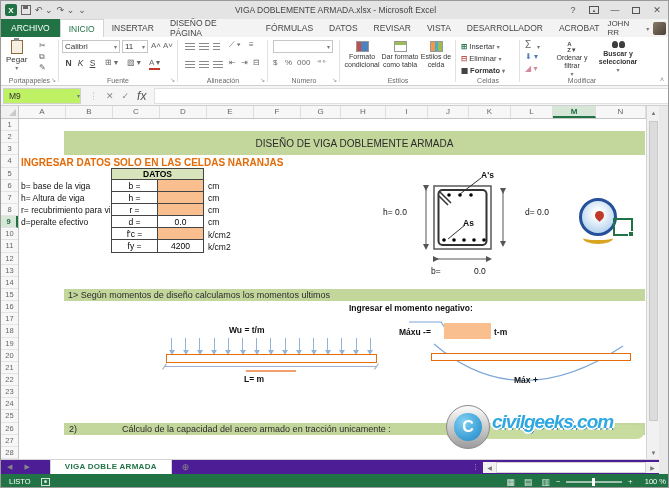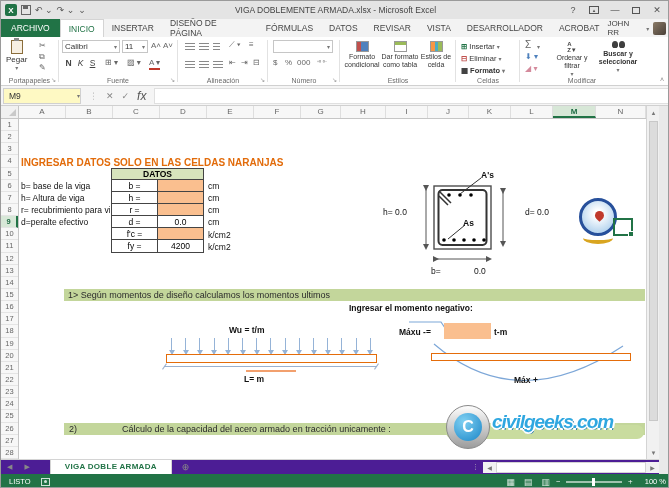--- a/index.html
+++ b/index.html
@@ -47,21 +47,21 @@
   .styleicon { width:13px; height:11px; border:1px solid #999; margin-bottom:1px; }
   .cellrow { display:flex; align-items:center; gap:2px; font-size:7.5px; color:#333; height:12px; }
   .two-line { font-size:7px; color:#333; text-align:center; line-height:8px; }
   .binoc { position:relative; width:13px; height:7px; margin-bottom:2px; }
   .binoc::before,.binoc::after { content:""; position:absolute; top:0; width:6px; height:7px; border-radius:50% 50% 40% 40%; background:#3f3f3f; }
   .binoc::before { left:0; } .binoc::after { right:0; }
   .az-icon { font-size:6px; line-height:6px; color:#444; font-weight:bold; margin-bottom:1px; }
 
   
   .fbar { left:0; top:85px; width:669px; height:20px; background:#f5f5f5; border-bottom:1px solid #d0d0d0; display:flex; align-items:center; }
-  .namebox { width:78px; height:16px; margin-left:2px; background:#fef9c3; border:1px solid #d0d0d0; font-size:8.5px; color:#333; display:flex; align-items:center; padding-left:5px; justify-content:space-between; }
+  .namebox { width:78px; height:16px; margin-left:2px; background:#bef264; border:1px solid #d0d0d0; font-size:8.5px; color:#333; display:flex; align-items:center; padding-left:5px; justify-content:space-between; }
   .fbtns { display:flex; gap:8px; padding:0 8px; font-size:9px; color:#888; align-items:center; }
   .fx { font-style:italic; color:#555; font-size:12px; }
   .finput { flex:1; height:16px; background:#fff; border:1px solid #e0e0e0; margin-right:1px; font-size:8.5px; padding-left:4px; color:#333; }
 
   
   .colheads { left:18px; top:105px; width:627px; height:13px; display:flex; background:#f7f7f7; border-bottom:1px solid #c6c6c6; }
   .colh { font-size:8px; color:#666; text-align:center; line-height:12px; border-right:1px solid #dedede; }
   .colh.sel { background:#d7e7d7; color:#1d6b43; font-weight:bold; border-bottom:2px solid #217346; }
   .corner { left:0; top:105px; width:18px; height:13px; background:#f1f1f1; border-right:1px solid #c6c6c6; border-bottom:1px solid #c6c6c6; }
   .corner::after { content:""; position:absolute; right:2px; bottom:2px; border-left:7px solid transparent; border-bottom:7px solid #c9c9c9; }
@@ -359,20 +359,23 @@
       <div class="rowh">23</div>
       <div class="rowh">24</div>
       <div class="rowh">25</div>
       <div class="rowh">26</div>
       <div class="rowh">27</div>
       <div class="rowh">28</div>
     </div>
 
   <div class="abs sheet">
 
+    <div class="banner" style="top:12px;height:24px;justify-content:center;font-size:10px;">
+      <span>DISEÑO DE VIGA DOBLEMENTE ARMADA</span>
+    </div>
 
     <div class="warn">INGRESAR DATOS SOLO EN LAS CELDAS NARANJAS</div>
 
     <div class="datos-head">DATOS</div>
     <div class="datos-body">
         <div class="trow">
           <div class="tlabel">b  =</div>
           <div class="tval orange"></div>
         </div>
         <div class="trow">

